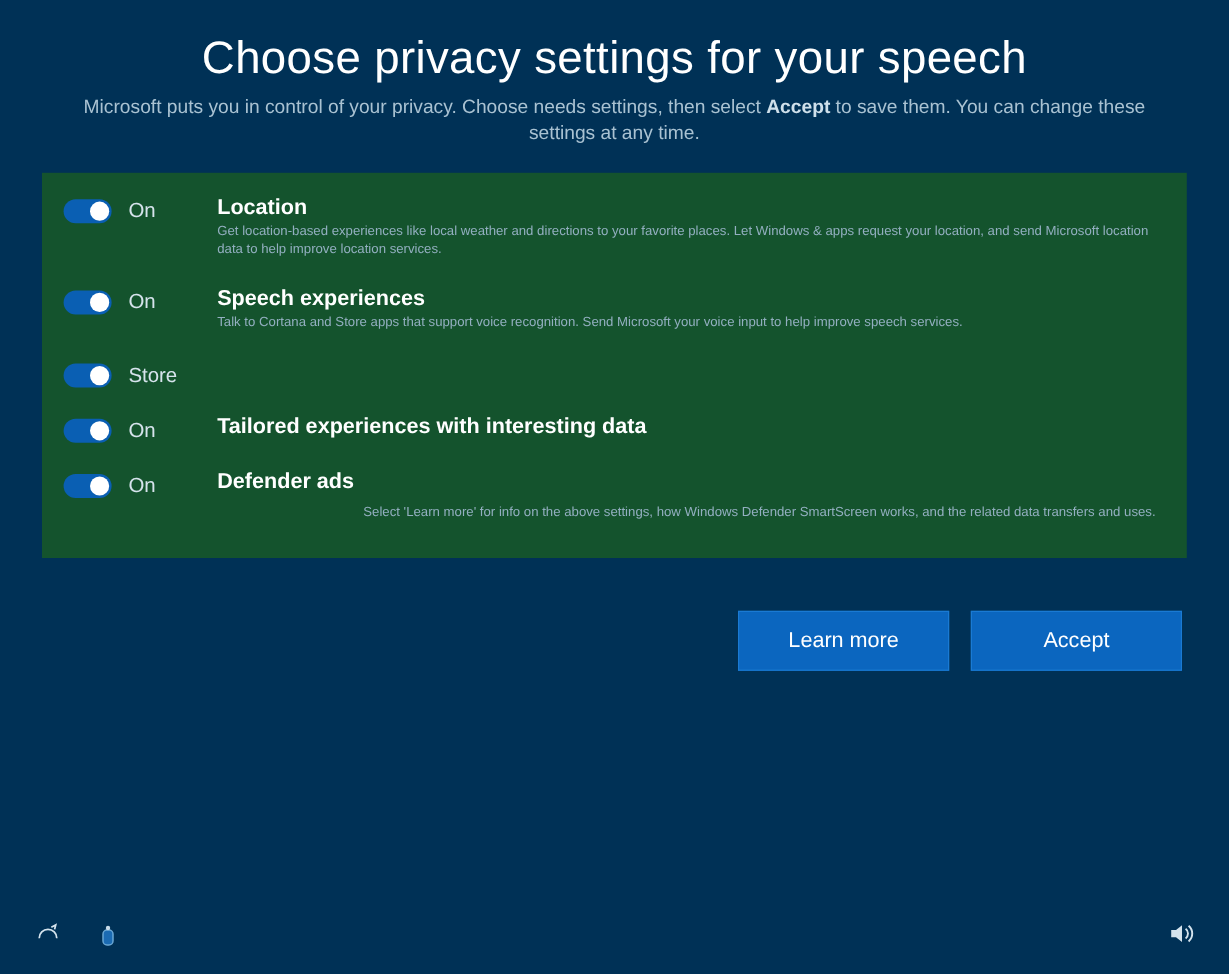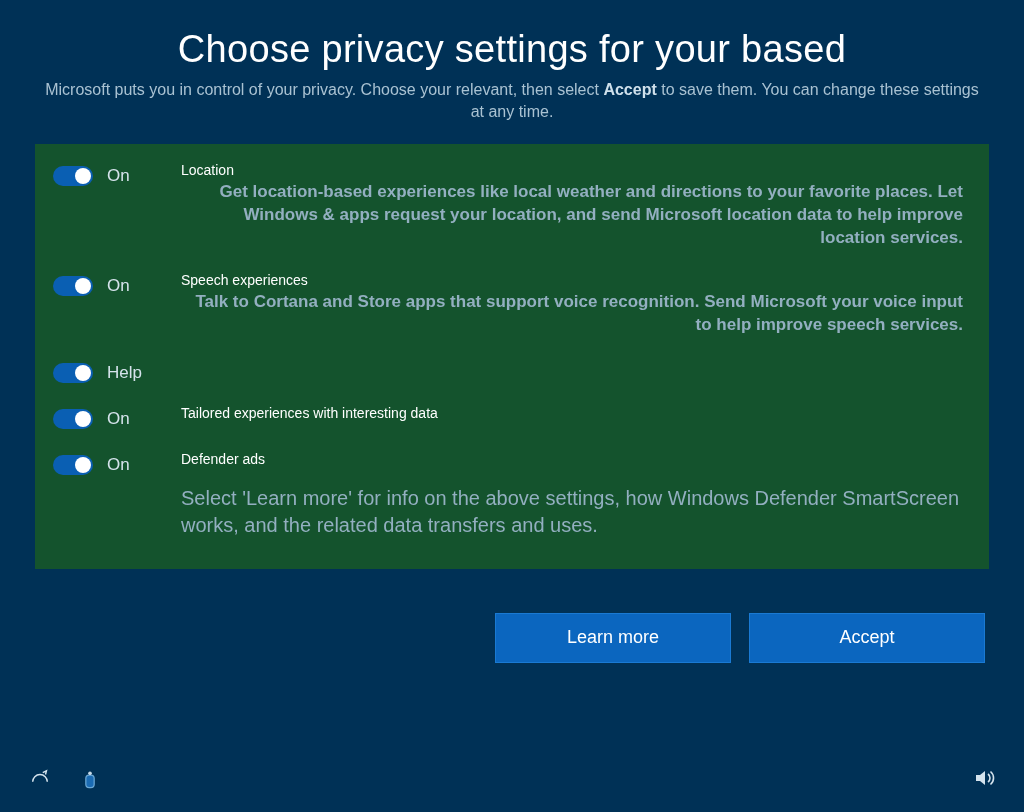--- a/index.html
+++ b/index.html
@@ -79,46 +79,46 @@
     }
     .toggle-label {
       color: #d6e3ec;
       font-size: 17px;
     }
     .content-col {
       flex: 1;
     }
     .setting-title {
       color: #ffffff;
-      font-weight: 400;
-      font-size: 14px;
+      font-weight: 700;
+      font-size: 18px;
       margin-bottom: 3px;
     }
     .setting-desc {
       color: #93afc0;
-      font-size: 17px;
+      font-size: 11px;
       line-height: 1.35;
-      font-weight: 700;
-      text-align: right;
+      font-weight: 400;
     }
     .extra-note {
       color: #93afc0;
-      font-size: 20px;
+      font-size: 11px;
       line-height: 1.35;
-      margin-top: 18px;
+      margin-top: 8px;
+      text-align: right;
     }
     .buttons-row {
       display: flex;
       justify-content: flex-end;
       gap: 18px;
       margin-top: 44px;
       padding-right: 4px;
     }
     .btn {
-      width: 236px;
+      width: 176px;
       height: 50px;
       background: #0b66bf;
       border: 1px solid #1a7ad3;
       color: #ffffff;
       font-size: 18px;
       font-family: inherit;
       font-weight: 400;
       cursor: pointer;
       display: flex;
       align-items: center;
@@ -152,23 +152,23 @@
     }
     .ico svg {
       stroke: #d4e3ed;
       fill: none;
     }
   </style>
 </head>
 <body>
 
 <div class="main-panel">
-  <h1 class="page-title">Choose privacy settings for your based</h1>
+  <h1 class="page-title">Choose privacy settings for your speech</h1>
   <p class="page-subtitle">
-    <span>Microsoft puts you in control of your privacy.  Choose your relevant, then select </span><span class="strong">Accept</span><span> to save them. You can change these settings at any time.</span>
+    <span>Microsoft puts you in control of your privacy.  Choose needs settings, then select </span><span class="strong">Accept</span><span> to save them. You can change these settings at any time.</span>
   </p>
 
   <div class="settings-box">
 
     <div class="setting-row">
       <div class="toggle-col">
         <div class="toggle"></div>
         <span class="toggle-label">On</span>
       </div>
       <div class="content-col">
@@ -184,21 +184,21 @@
       </div>
       <div class="content-col">
         <div class="setting-title">Speech experiences</div>
         <div class="setting-desc">Talk to Cortana and Store apps that support voice recognition.  Send Microsoft your voice input to help improve speech services.</div>
       </div>
     </div>
 
     <div class="setting-row">
       <div class="toggle-col">
         <div class="toggle"></div>
-        <span class="toggle-label">Help</span>
+        <span class="toggle-label">Store</span>
       </div>
     </div>
 
     <div class="setting-row">
       <div class="toggle-col">
         <div class="toggle"></div>
         <span class="toggle-label">On</span>
       </div>
       <div class="content-col">
         <div class="setting-title">Tailored experiences with interesting data</div>

